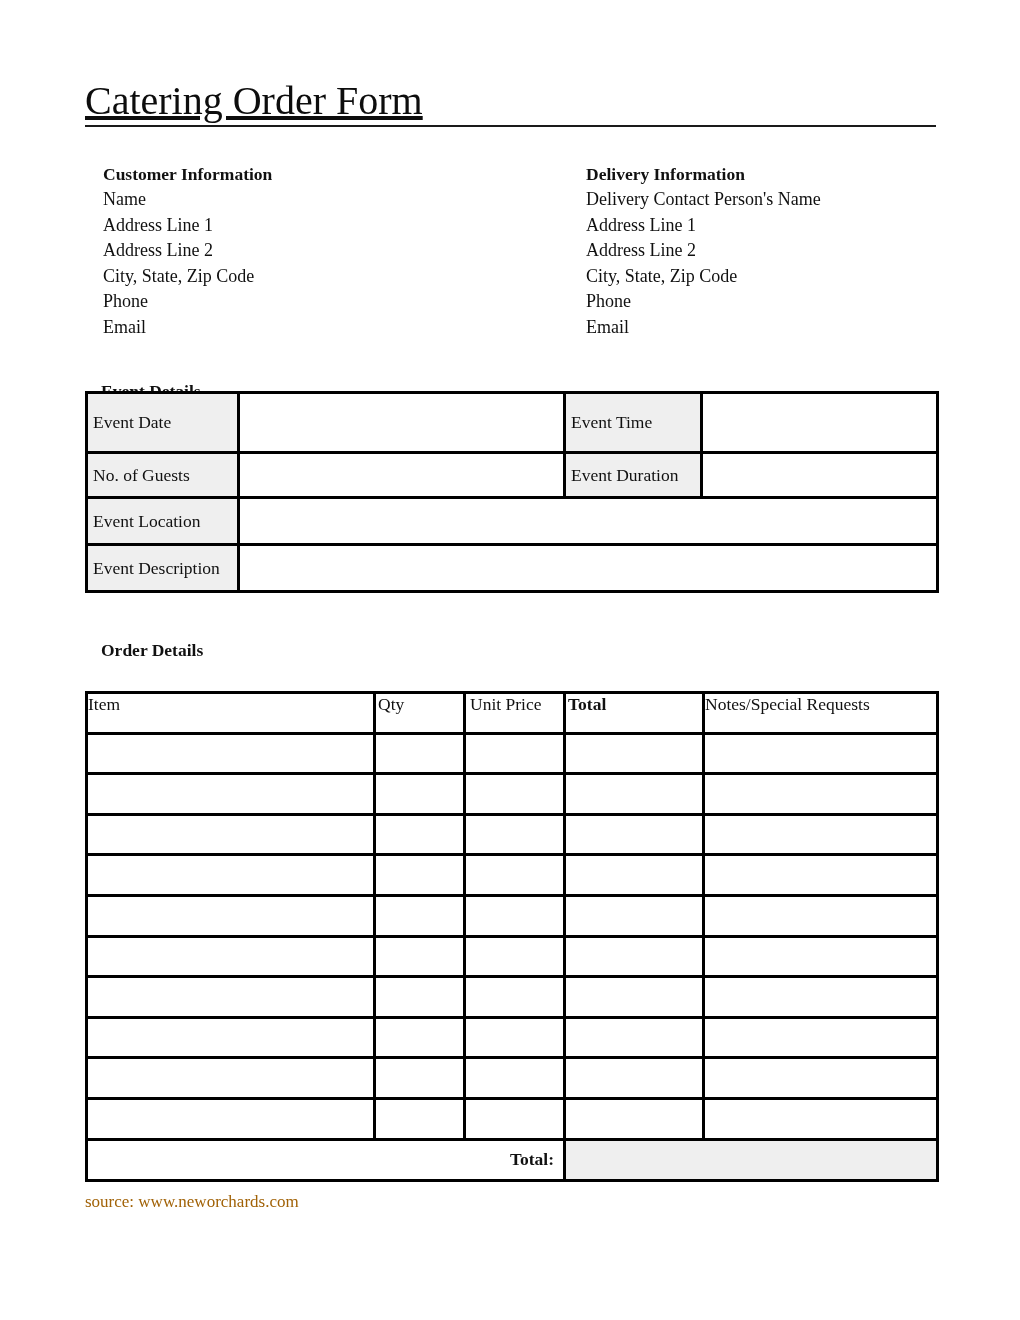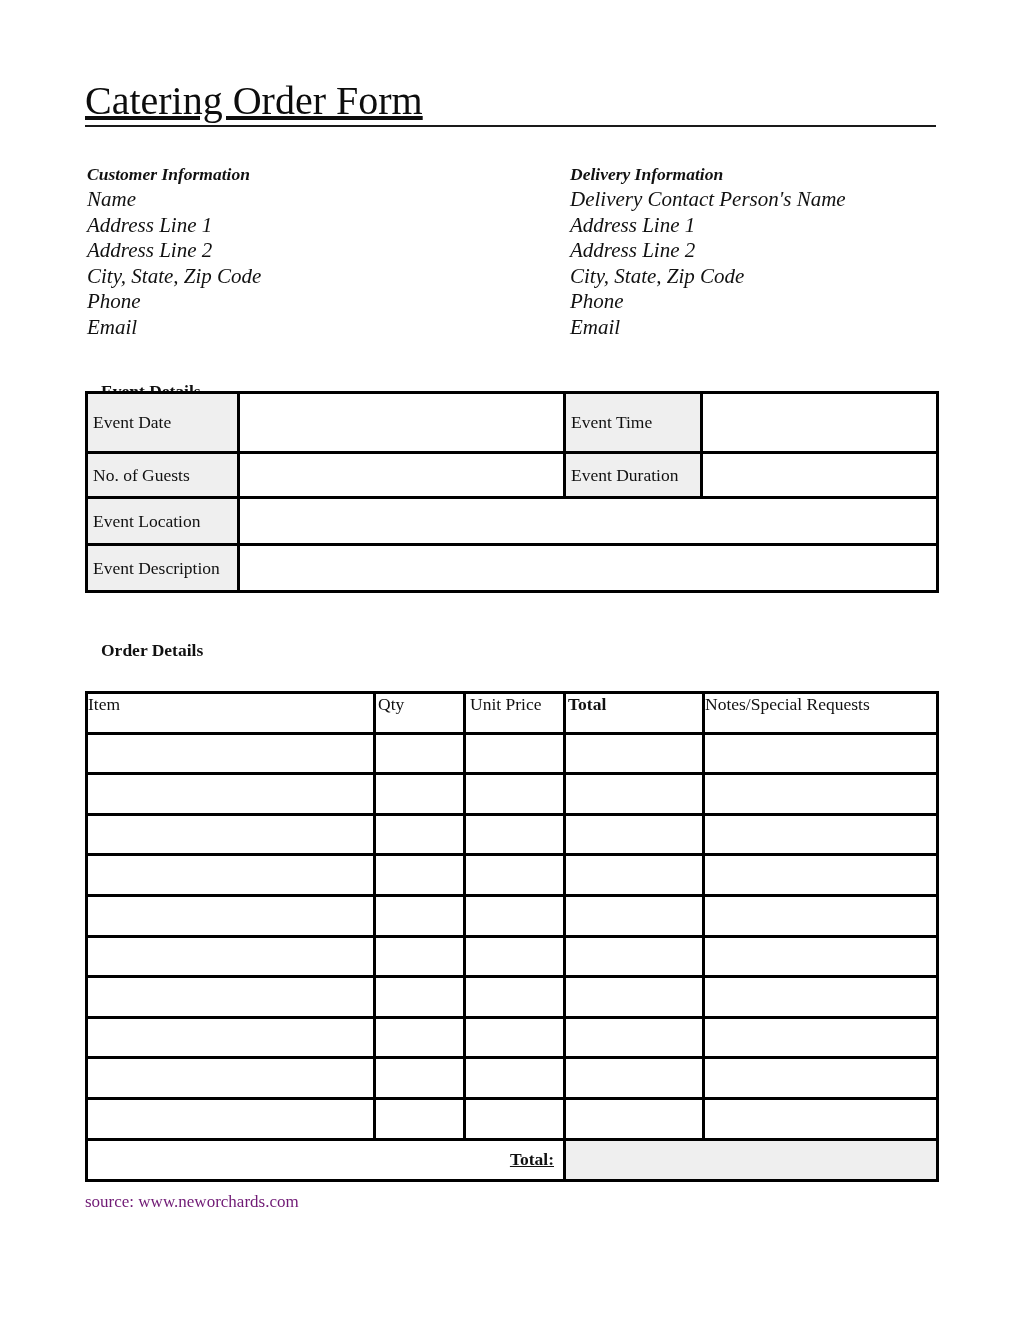--- a/index.html
+++ b/index.html
@@ -31,35 +31,34 @@
     left: 85px;
     top: 125px;
     width: 851px;
     height: 2px;
     background: #1a1a1a;
   }
 
   
   .info-columns {
     position: absolute;
-    left: 87px;
+    left: 103px;
     top: 161px;
     width: 851px;
     display: flex;
-    font-style: italic;
   }
   .info-col { width: 483px; }
   .info-col.delivery { width: 368px; }
   .info-heading {
     font-size: 17.5px;
     font-weight: 700;
     line-height: 26px;
   }
   .info-fields div {
-    font-size: 21px;
+    font-size: 18px;
     line-height: 25.6px;
     white-space: nowrap;
   }
 
   
   .section-heading {
     position: absolute;
     left: 85px;
     margin: 16px;
     font-size: 17.5px;
@@ -118,38 +117,37 @@
     width: 851px;
     border-collapse: collapse;
     table-layout: fixed;
   }
   .order-table td {
     border: 3px solid #000000;
     font-size: 17.5px;
     vertical-align: middle;
     padding: 0 5px;
     overflow: hidden;
-    text-decoration: underline;
   }
   .order-table tbody.rows td { height: 37.6px; }
   .order-table tbody.total td { height: 38px; }
   .total-label-cell {
     text-align: right;
     font-weight: 700;
     padding-right: 9px !important;
   }
   .total-value-cell { background: #efefef; }
 
   
   .source-note {
     position: absolute;
     left: 85px;
     top: 1192px;
     font-size: 17px;
-    color: #701a75;
+    color: #a16207;
     white-space: nowrap;
   }
 </style>
 </head>
 <body>
 
 <div class="page">
 
   <h1 class="title">Catering Order Form</h1>
   <div class="title-rule"></div>

